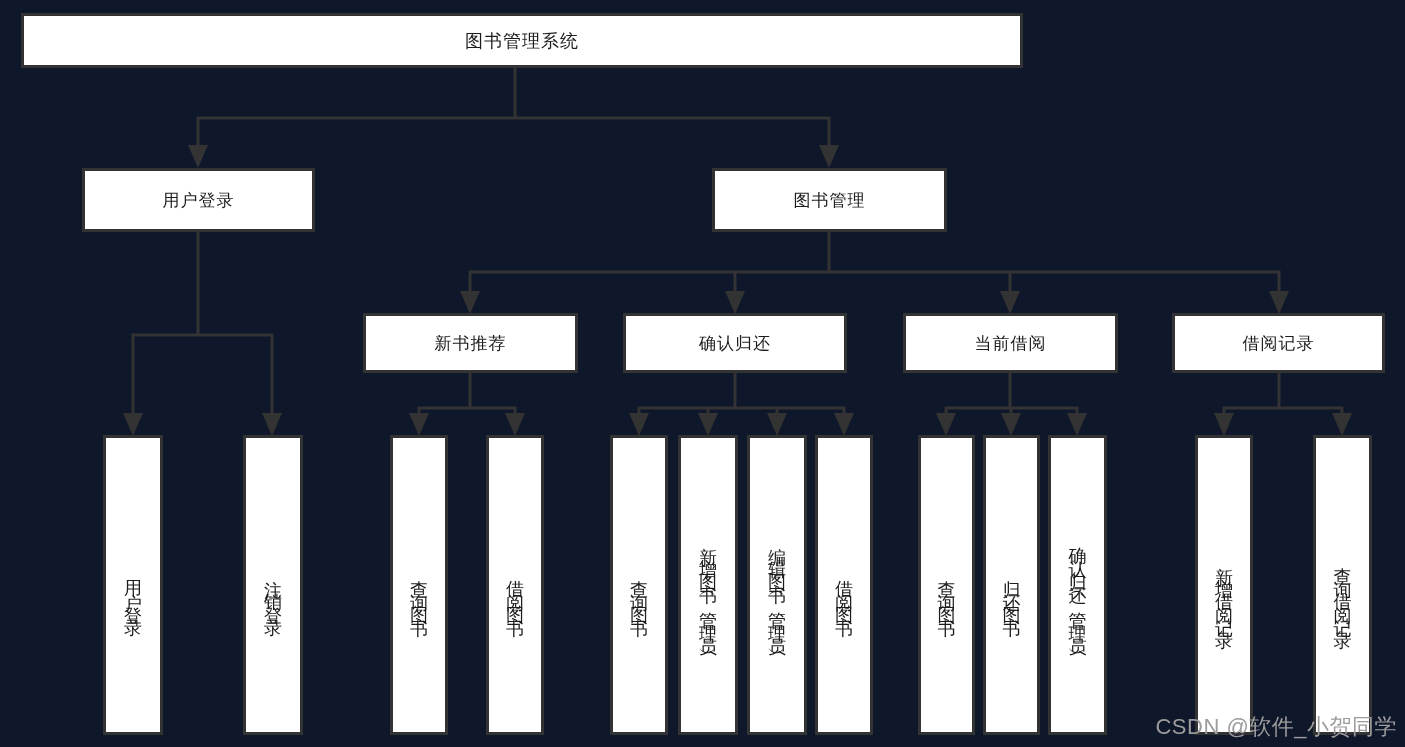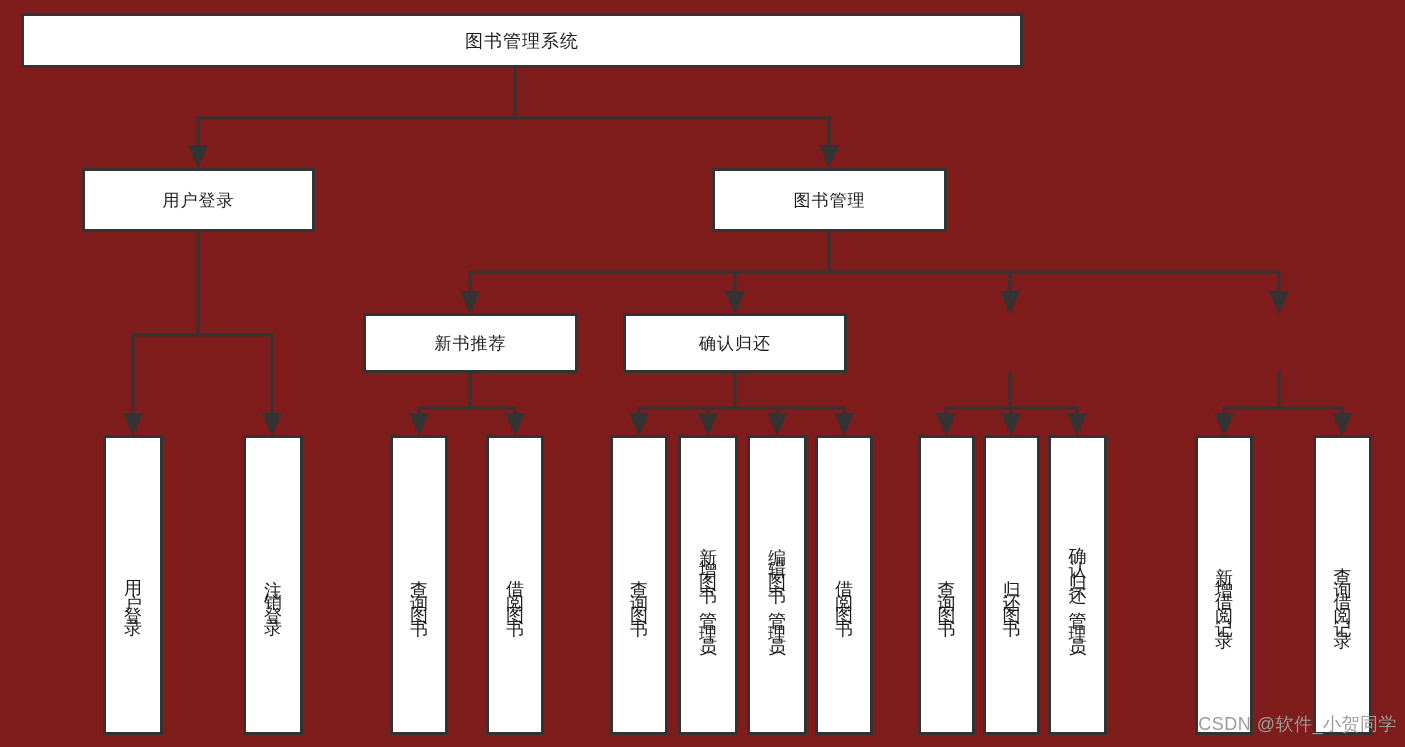--- a/index.html
+++ b/index.html
@@ -5,21 +5,21 @@
   html, body {
     margin: 0;
     padding: 0;
     background: #ffffff;
     font-family: "Liberation Sans", "DejaVu Sans", sans-serif;
   }
   #canvas {
     position: relative;
     width: 1405px;
     height: 747px;
-    background: #7f1d1d;
+    background: #0f172a;
     overflow: hidden;
   }
   #connectors {
     position: absolute;
     left: 0; top: 0;
     width: 1405px; height: 747px;
     pointer-events: none;
     z-index: 0;
   }
   #connectors path {
@@ -57,21 +57,21 @@
     font-size: 18px;
     line-height: 1;
     letter-spacing: 13px;
     margin-bottom: -13px;
     white-space: nowrap;
   }
   .watermark {
     position: absolute;
     top: 712px;
     right: 8px;
-    font-size: 18px;
+    font-size: 22px;
     color: var(--color-watermark, #9c9c9c);
     z-index: 3;
     white-space: nowrap;
     letter-spacing: 0.5px;
     text-align: center;
   }
 </style>
 </head>
 <body>
 
@@ -130,20 +130,26 @@
   <div class="node hnode" style="left:712px; top:168px; width:235px; height:64px;font-family:Liberation Mono, monospace;">
     <span>图书管理</span>
   </div>
 
   <div class="node hnode" style="left:363px; top:313px; width:215px; height:60px;">
     <span>新书推荐</span>
   </div>
   <div class="node hnode" style="left:623px; top:313px; width:224px; height:60px;">
     <span>确认归还</span>
   </div>
+  <div class="node hnode" style="left:903px; top:313px; width:215px; height:60px;">
+    <span>当前借阅</span>
+  </div>
+  <div class="node hnode" style="left:1172px; top:313px; width:213px; height:60px;">
+    <span>借阅记录</span>
+  </div>
 
   <div class="node leaf" style="left:103px; top:435px; width:60px; height:300px;">
     <span class="vtext">用户登录</span>
   </div>
   <div class="node leaf" style="left:243px; top:435px; width:60px; height:300px;">
     <span class="vtext">注销登录</span>
   </div>
 
   <div class="node leaf" style="left:390px; top:435px; width:58px; height:300px;">
     <span class="vtext">查询图书</span>

